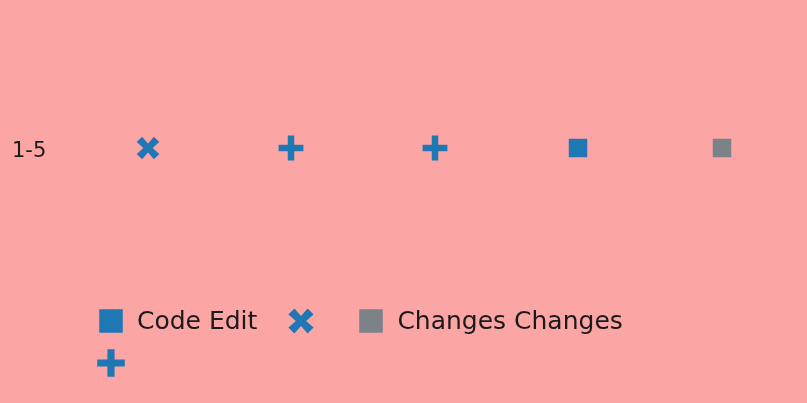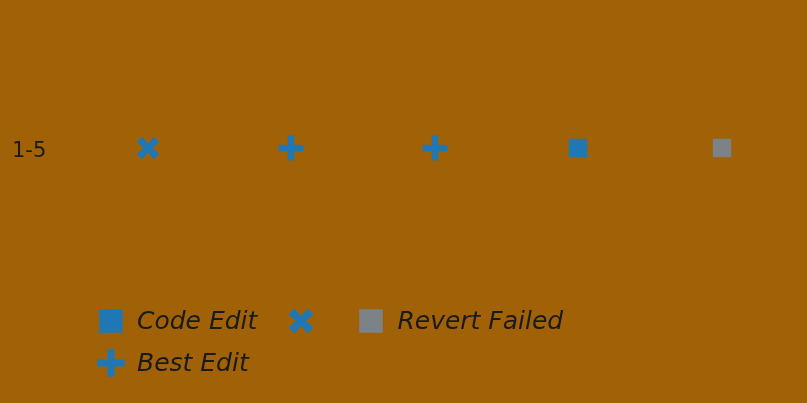--- a/index.html
+++ b/index.html
@@ -7,21 +7,21 @@
     padding: 0;
     background: #ffffff;
   }
   body {
     font-family: "DejaVu Sans", sans-serif;
   }
   #figure {
     position: relative;
     width: 807px;
     height: 403px;
-    background: #a16207;
+    background: #fca5a5;
     overflow: hidden;
   }
 
   
   .row-label {
     position: absolute;
     left: 12px;
     top: 136px;
     width: 52px;
     text-align: left;
@@ -44,21 +44,20 @@
     position: absolute;
     left: 96px;
     top: 300px;
     width: 700px;
   }
   .legend-row {
     display: flex;
     flex-direction: row;
     align-items: center;
     height: 42px;
-    font-style: italic;
   }
   .legend-entry {
     display: flex;
     flex-direction: row;
     align-items: center;
     margin-right: 29px;
     white-space: nowrap;
   }
   .legend-swatch {
     width: 30px;
@@ -128,28 +127,27 @@
               <path d="M 50 33 L 72 8 L 92 28 L 67 50 L 92 72 L 72 92 L 50 67 L 28 92 L 8 72 L 33 50 L 8 28 L 28 8 Z" fill="#1f77b4"></path>
             </svg>
           </span>
         </div>
         <div class="legend-entry">
           <span class="legend-swatch">
             <svg width="28" height="28" viewBox="0 0 100 100">
               <path d="M 8 8 H 92 V 92 H 8 Z" fill="#7b8288"></path>
             </svg>
           </span>
-          <span class="legend-text">Revert Failed</span>
+          <span class="legend-text">Changes Changes</span>
         </div>
       </div>
     <div class="legend-row">
         <div class="legend-entry">
           <span class="legend-swatch">
             <svg width="30" height="30" viewBox="0 0 100 100">
               <path d="M 38 4 H 62 V 38 H 96 V 62 H 62 V 96 H 38 V 62 H 4 V 38 H 38 Z" fill="#1f77b4"></path>
             </svg>
           </span>
-          <span class="legend-text">Best Edit</span>
         </div>
       </div>
   </div>
 
 </div>
 
 </body></html>

